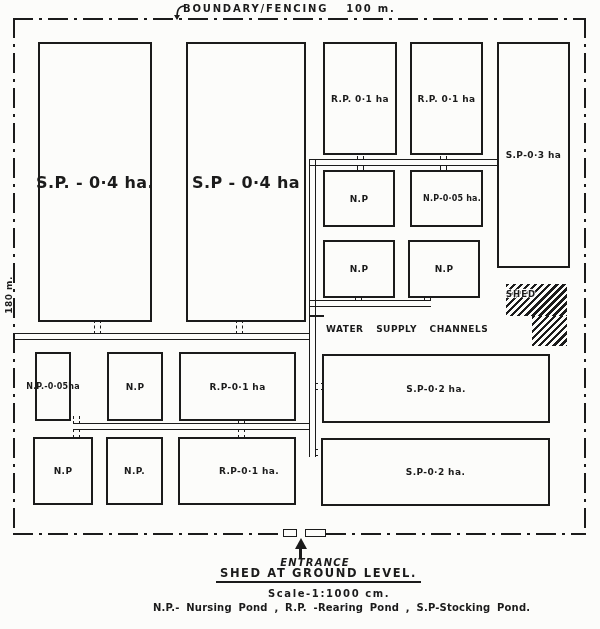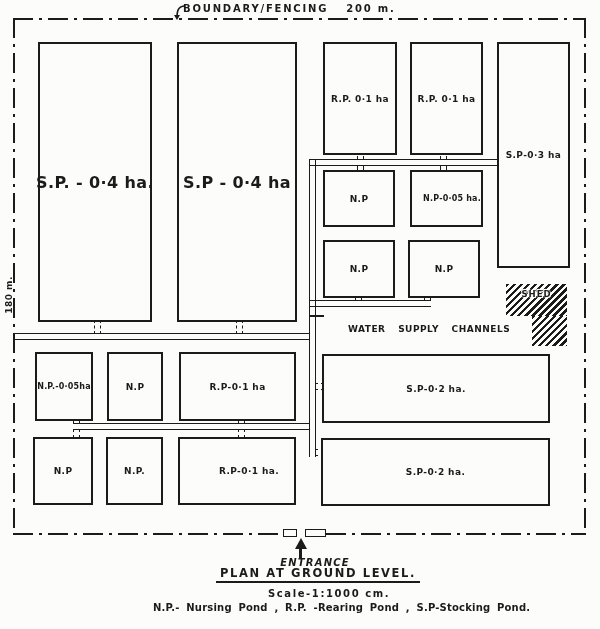--- a/index.html
+++ b/index.html
@@ -33,26 +33,26 @@
   .inl-v { position:absolute; width:7px; box-sizing:border-box;
     border-left:1.5px dashed var(--ink); border-right:1.5px dashed var(--ink); }
   .inl-h { position:absolute; height:7px; box-sizing:border-box;
     border-top:1.5px dashed var(--ink); border-bottom:1.5px dashed var(--ink); }
   
   .lbl { position:absolute; font-weight:bold; white-space:nowrap; }
   #boundary-label { left:183px; top:3px; font-size:10px; letter-spacing:1.8px;
     display:flex; gap:18px; }
   #boundary-height { left:-11px; top:288px; width:44px; height:14px;
     transform:rotate(-90deg); font-size:9px; letter-spacing:.5px; text-align:center; }
-  #wsc-label { left:326px; top:324px; font-size:9px; letter-spacing:.5px; word-spacing:9px;margin-left:22px; }
+  #wsc-label { left:326px; top:324px; font-size:9px; letter-spacing:.5px; word-spacing:9px; }
   #wsc-leader { position:absolute; left:309px; top:315px; width:15px; height:2px; background:var(--ink); }
   
   .hatch { position:absolute;
     background:repeating-linear-gradient(135deg, var(--ink) 0 2.5px, var(--paper) 2.5px 5px); }
-  #shed-label { left:506px; top:289px; width:61px; text-align:center; font-size:8.5px;
+  #shed-label { left:506px; top:289px; width:61px; font-size:8.5px;
     letter-spacing:1px; color:var(--ink);
     text-shadow:0 0 2px #fff, 0 0 2px #fff, 1px 1px 0 #fff, -1px -1px 0 #fff; }
   
   .gate { position:absolute; height:8px; border:1.5px solid var(--ink);
     background:var(--paper); box-sizing:border-box; }
   #entr-arrow-head { position:absolute; left:295px; top:538px; width:0; height:0;
     border-left:6px solid transparent; border-right:6px solid transparent;
     border-bottom:11px solid var(--ink); }
   #entr-arrow-stem { position:absolute; left:299px; top:547px; width:3px; height:11px;
     background:var(--ink); }
@@ -71,21 +71,21 @@
 <div id="stage">
 
   <div class="bnd-h" style="left:13px; top:18px;  width:573px;"></div>
   <div class="bnd-v" style="left:13px; top:18px;  height:515px;"></div>
   <div class="bnd-v" style="left:584px; top:18px; height:515px;"></div>
   <div class="bnd-h" style="left:13px;  top:533px; width:271px;"></div>
   <div class="bnd-h" style="left:326px; top:533px; width:260px;"></div>
 
   <div class="lbl" id="boundary-label">
     <span>BOUNDARY/FENCING</span>
-    <span>200 m.</span>
+    <span>100 m.</span>
   </div>
   <svg class="overlay" width="30" height="26" style="left:168px; top:0px;">
     <path d="M17,6 C10,6 9,11 9,18" fill="none" stroke="#1b1b1b" stroke-width="1.6"></path>
     <path d="M9,20 l-3,-5 6,0 z" fill="#1b1b1b"></path>
   </svg>
   <div class="lbl" id="boundary-height">180 m.</div>
 
   <div class="ch-h" style="left:309px; top:159px; width:188px;"></div>
   <div class="ch-v" style="left:309px; top:159px; height:298px;"></div>
   <div class="ch-h" style="left:309px; top:300px; width:122px;"></div>
@@ -102,29 +102,29 @@
   <div class="inl-v" style="left:236px; top:320px; height:14px;"></div>
   <div class="inl-v" style="left:73px;  top:416px; height:8px;"></div>
   <div class="inl-v" style="left:238px; top:416px; height:8px;"></div>
   <div class="inl-v" style="left:73px;  top:429px; height:9px;"></div>
   <div class="inl-v" style="left:238px; top:429px; height:9px;"></div>
   <div class="inl-h" style="left:315px; top:383px; width:9px;"></div>
   <div class="inl-h" style="left:315px; top:449px; width:9px;"></div>
 
   <div id="ponds-layer">
       <div class="pond fs10" style="left: 38px; top: 42px; width: 114px; height: 280px;">S.P. - 0·4 ha.</div>
-      <div class="pond fs10" style="left: 177px; top: 42px; width: 120px; height: 280px;">S.P - 0·4 ha</div>
+      <div class="pond fs10" style="left: 186px; top: 42px; width: 120px; height: 280px;">S.P - 0·4 ha</div>
       <div class="pond fs9" style="left: 323px; top: 42px; width: 74px; height: 113px;">R.P. 0·1 ha</div>
       <div class="pond fs9" style="left: 410px; top: 42px; width: 73px; height: 113px;">R.P. 0·1 ha</div>
       <div class="pond fs9" style="left: 497px; top: 42px; width: 73px; height: 226px;">S.P-0·3 ha</div>
       <div class="pond fs9" style="left: 323px; top: 170px; width: 72px; height: 57px;">N.P</div>
       <div class="pond fs8" style="left: 410px; top: 170px; width: 73px; height: 57px; padding-left: 11px;">N.P-0·05 ha.</div>
       <div class="pond fs9" style="left: 323px; top: 240px; width: 72px; height: 58px;">N.P</div>
       <div class="pond fs9" style="left: 408px; top: 240px; width: 72px; height: 58px;">N.P</div>
-      <div class="pond fs8" style="left: 35px; top: 352px; width: 58px; height: 69px;">N.P.-0·05ha</div>
+      <div class="pond fs8" style="left: 35px; top: 352px; width: 36px; height: 69px;">N.P.-0·05ha</div>
       <div class="pond fs9" style="left: 107px; top: 352px; width: 56px; height: 69px;">N.P</div>
       <div class="pond fs9" style="left: 179px; top: 352px; width: 117px; height: 69px;">R.P-0·1 ha</div>
       <div class="pond fs9" style="left: 33px; top: 437px; width: 60px; height: 68px;">N.P</div>
       <div class="pond fs9" style="left: 106px; top: 437px; width: 57px; height: 68px;">N.P.</div>
       <div class="pond fs9" style="left: 178px; top: 437px; width: 118px; height: 68px; padding-left: 24px;">R.P-0·1 ha.</div>
       <div class="pond fs9" style="left: 322px; top: 354px; width: 228px; height: 69px;">S.P-0·2  ha.</div>
       <div class="pond fs9" style="left: 321px; top: 438px; width: 229px; height: 68px;">S.P-0·2 ha.</div>
     </div>
 
   <div id="wsc-leader"></div>
@@ -133,17 +133,17 @@
   <div class="hatch" style="left:506px; top:284px; width:61px; height:32px;"></div>
   <div class="hatch" style="left:532px; top:316px; width:35px; height:30px;"></div>
   <div class="lbl" id="shed-label">SHED</div>
 
   <div class="gate" style="left:283px; top:529px; width:14px;"></div>
   <div class="gate" style="left:305px; top:529px; width:21px;"></div>
   <div id="entr-arrow-head"></div>
   <div id="entr-arrow-stem"></div>
   <div class="lbl" id="entrance-label">ENTRANCE</div>
 
-  <div class="lbl" id="plan-title">PLAN AT GROUND LEVEL.</div>
+  <div class="lbl" id="plan-title">SHED AT GROUND LEVEL.</div>
   <div class="lbl" id="plan-scale">Scale-1:1000 cm.</div>
   <div class="lbl" id="plan-legend">N.P.- Nursing  Pond , R.P. -Rearing  Pond , S.P-Stocking  Pond.</div>
 
 </div>
 
 </body></html>

